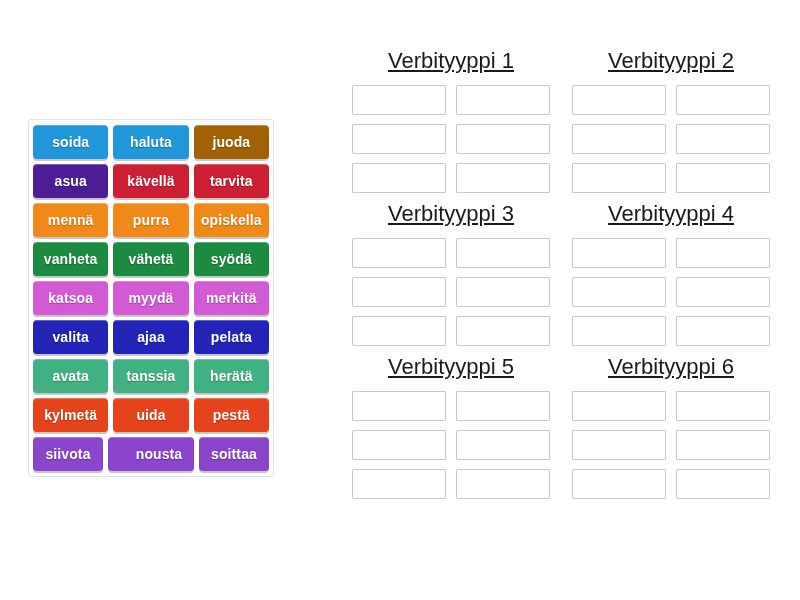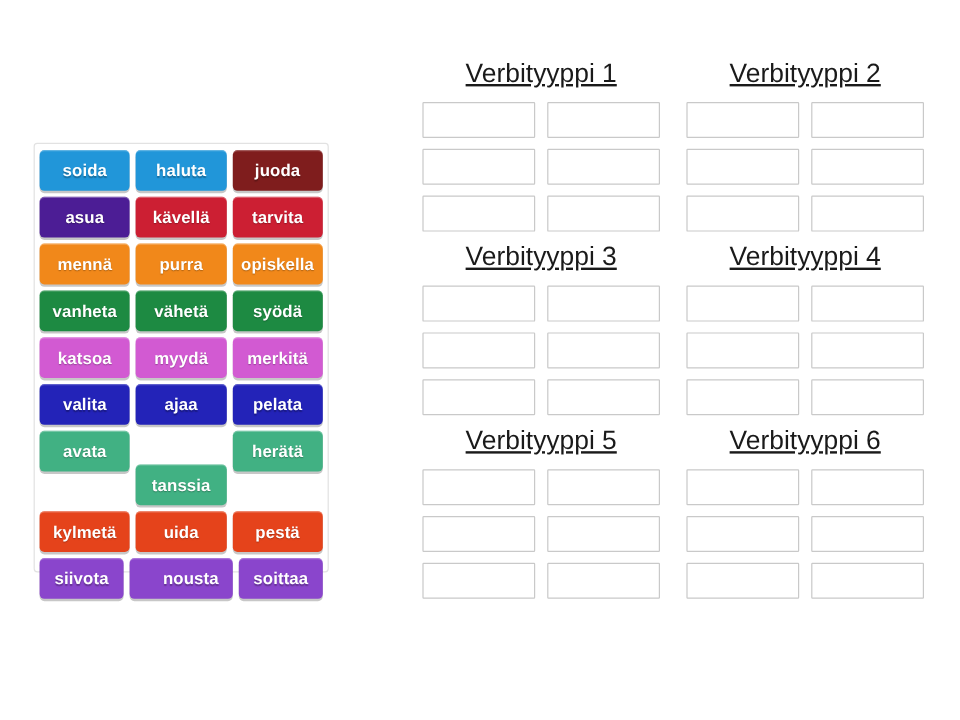--- a/index.html
+++ b/index.html
@@ -105,21 +105,21 @@
 </head>
 <body>
 
 <div id="activity">
 
   <div id="word-bank">
 
   <div class="tile-row">
         <div class="word-tile" style="background: rgb(33, 150, 217);">soida</div>
         <div class="word-tile" style="background: rgb(33, 150, 217);">haluta</div>
-        <div class="word-tile" style="background: #7f1d1d;">juoda</div>
+        <div class="word-tile" style="background: #a16207;">juoda</div>
       </div>
       <div class="tile-row">
         <div class="word-tile" style="background: #4c1d95;">asua</div>
         <div class="word-tile" style="background: rgb(204, 31, 51);">kävellä</div>
         <div class="word-tile" style="background: rgb(204, 31, 51);">tarvita</div>
       </div>
       <div class="tile-row">
         <div class="word-tile" style="background: rgb(241, 136, 26);">mennä</div>
         <div class="word-tile" style="background: rgb(241, 136, 26);">purra</div>
         <div class="word-tile" style="background: rgb(241, 136, 26);">opiskella</div>
@@ -134,21 +134,21 @@
         <div class="word-tile" style="background: rgb(210, 90, 210);">myydä</div>
         <div class="word-tile" style="background: rgb(210, 90, 210);">merkitä</div>
       </div>
       <div class="tile-row">
         <div class="word-tile" style="background: rgb(35, 35, 184);">valita</div>
         <div class="word-tile" style="background: rgb(35, 35, 184);">ajaa</div>
         <div class="word-tile" style="background: rgb(35, 35, 184);">pelata</div>
       </div>
       <div class="tile-row">
         <div class="word-tile" style="background: rgb(65, 177, 131);">avata</div>
-        <div class="word-tile" style="background: rgb(65, 177, 131); margin-top: 28px;">tanssia</div>
+        <div class="word-tile" style="background: rgb(65, 177, 131);">tanssia</div>
         <div class="word-tile" style="background: rgb(65, 177, 131);">herätä</div>
       </div>
       <div class="tile-row">
         <div class="word-tile" style="background: rgb(229, 67, 27);">kylmetä</div>
         <div class="word-tile" style="background: rgb(229, 67, 27);">uida</div>
         <div class="word-tile" style="background: rgb(229, 67, 27);">pestä</div>
       </div>
       <div class="tile-row">
         <div class="word-tile" style="background: rgb(138, 69, 204);">siivota</div>
         <div class="word-tile" style="background: rgb(138, 69, 204); padding-left: 16px;">nousta</div>

